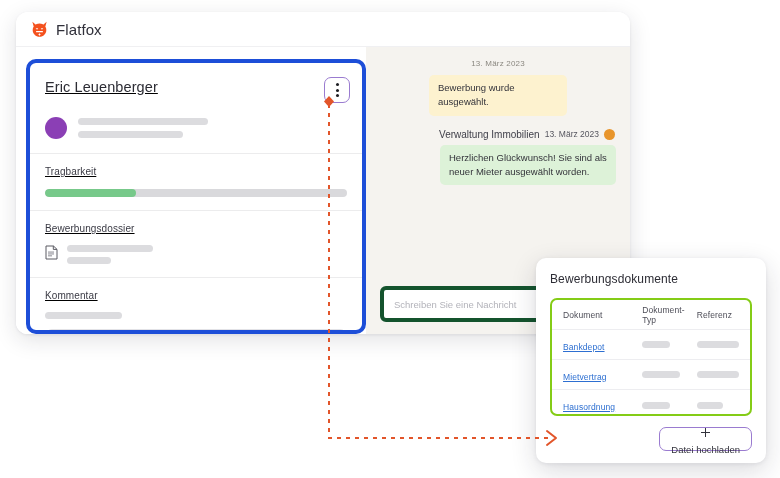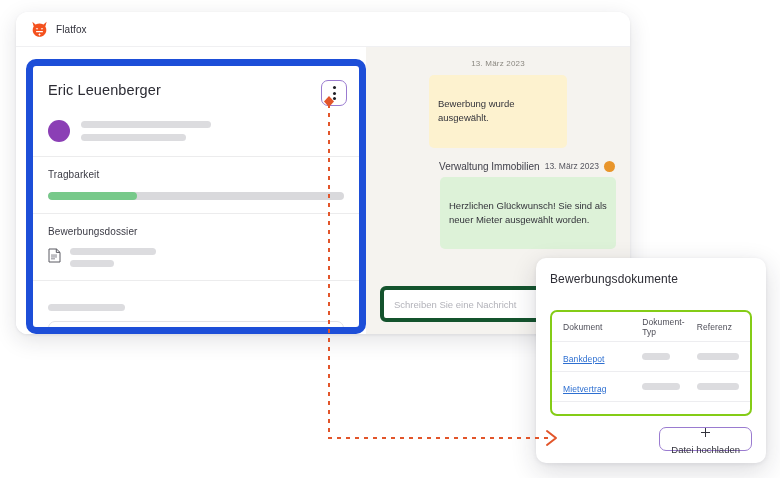--- a/index.html
+++ b/index.html
@@ -38,46 +38,47 @@
     background: #ffffff;
     border-bottom: 1px solid #f0f0f2;
   }
   #logo-wrap {
     display: flex;
     align-items: center;
     gap: 7px;
   }
   .fox-icon { display:block; }
   #brand-name {
-    font-size: 10px;
+    font-size: 15px;
     color: #30303a;
     letter-spacing: .1px;
   }
 
   
   #app-body {
     display: flex;
     height: calc(100% - 35px);
     background: #ffffff;
   }
 
   
   #left-col {
     width: 350px;
     padding: 12px 0 0 10px;
     box-sizing: border-box;
     background: #ffffff;
   }
   #applicant-card {
-    border: 7px solid #1d4ed8;
+    border: 4px solid #1d4ed8;
     border-radius: 10px;
     background: #fff;
     height: 100%;
     box-sizing: border-box;
     overflow: hidden;
+    text-decoration: underline;
   }
   .card-section {
     padding: 12px 15px 13px 15px;
     border-bottom: 1px solid #ececed;
   }
   .card-section:last-child { border-bottom: none; }
 
   #header-section {
     padding: 14px 12px 14px 15px;
   }
@@ -187,21 +188,21 @@
     font-size: 8px;
     color: #8b8880;
     margin-bottom: 7px;
     letter-spacing: .2px;
   }
   .bubble {
     font-size: 9.5px;
     line-height: 1.5;
     color: #33333a;
     border-radius: 5px;
-    padding: 22px 9px;
+    padding: 6px 9px;
     box-sizing: border-box;
   }
   #bubble-system {
     background: #fdf2cf;
     width: 138px;
     margin: 0 auto 13px auto;
     text-align: left;
   }
   #sender-row {
     display: flex;
@@ -259,21 +260,21 @@
     box-shadow: 0 8px 26px rgba(30,30,50,0.16), 0 1px 4px rgba(30,30,50,0.08);
     box-sizing: border-box;
     padding: 14px 14px 12px 14px;
     display: flex;
     flex-direction: column;
   }
   #documents-title {
     font-size: 12px;
     color: #2c2c34;
     letter-spacing: .1px;
-    margin-bottom: 24px;
+    margin-bottom: 12px;
   }
   #documents-table {
     border: 2px solid #84cc16;
     border-radius: 7px;
     overflow: hidden;
   }
   .doc-row {
     display: flex;
     align-items: center;
     padding: 0 11px;
@@ -408,20 +409,21 @@
               </svg>
             </span>
             <div id="dossier-lines">
               <div class="skeleton" style="width:86px"></div>
               <div class="skeleton" style="width:44px"></div>
             </div>
           </div>
         </div>
 
         <div class="card-section">
+          <div class="section-label">Kommentar</div>
           <div class="skeleton" id="comment-skeleton" style="width:77px"></div>
           <div id="comment-box"></div>
         </div>
 
       </div>
     </div>
 
     <div id="chat-col">
       <div id="chat-scroll">
         <div id="chat-date">13. März 2023</div>

